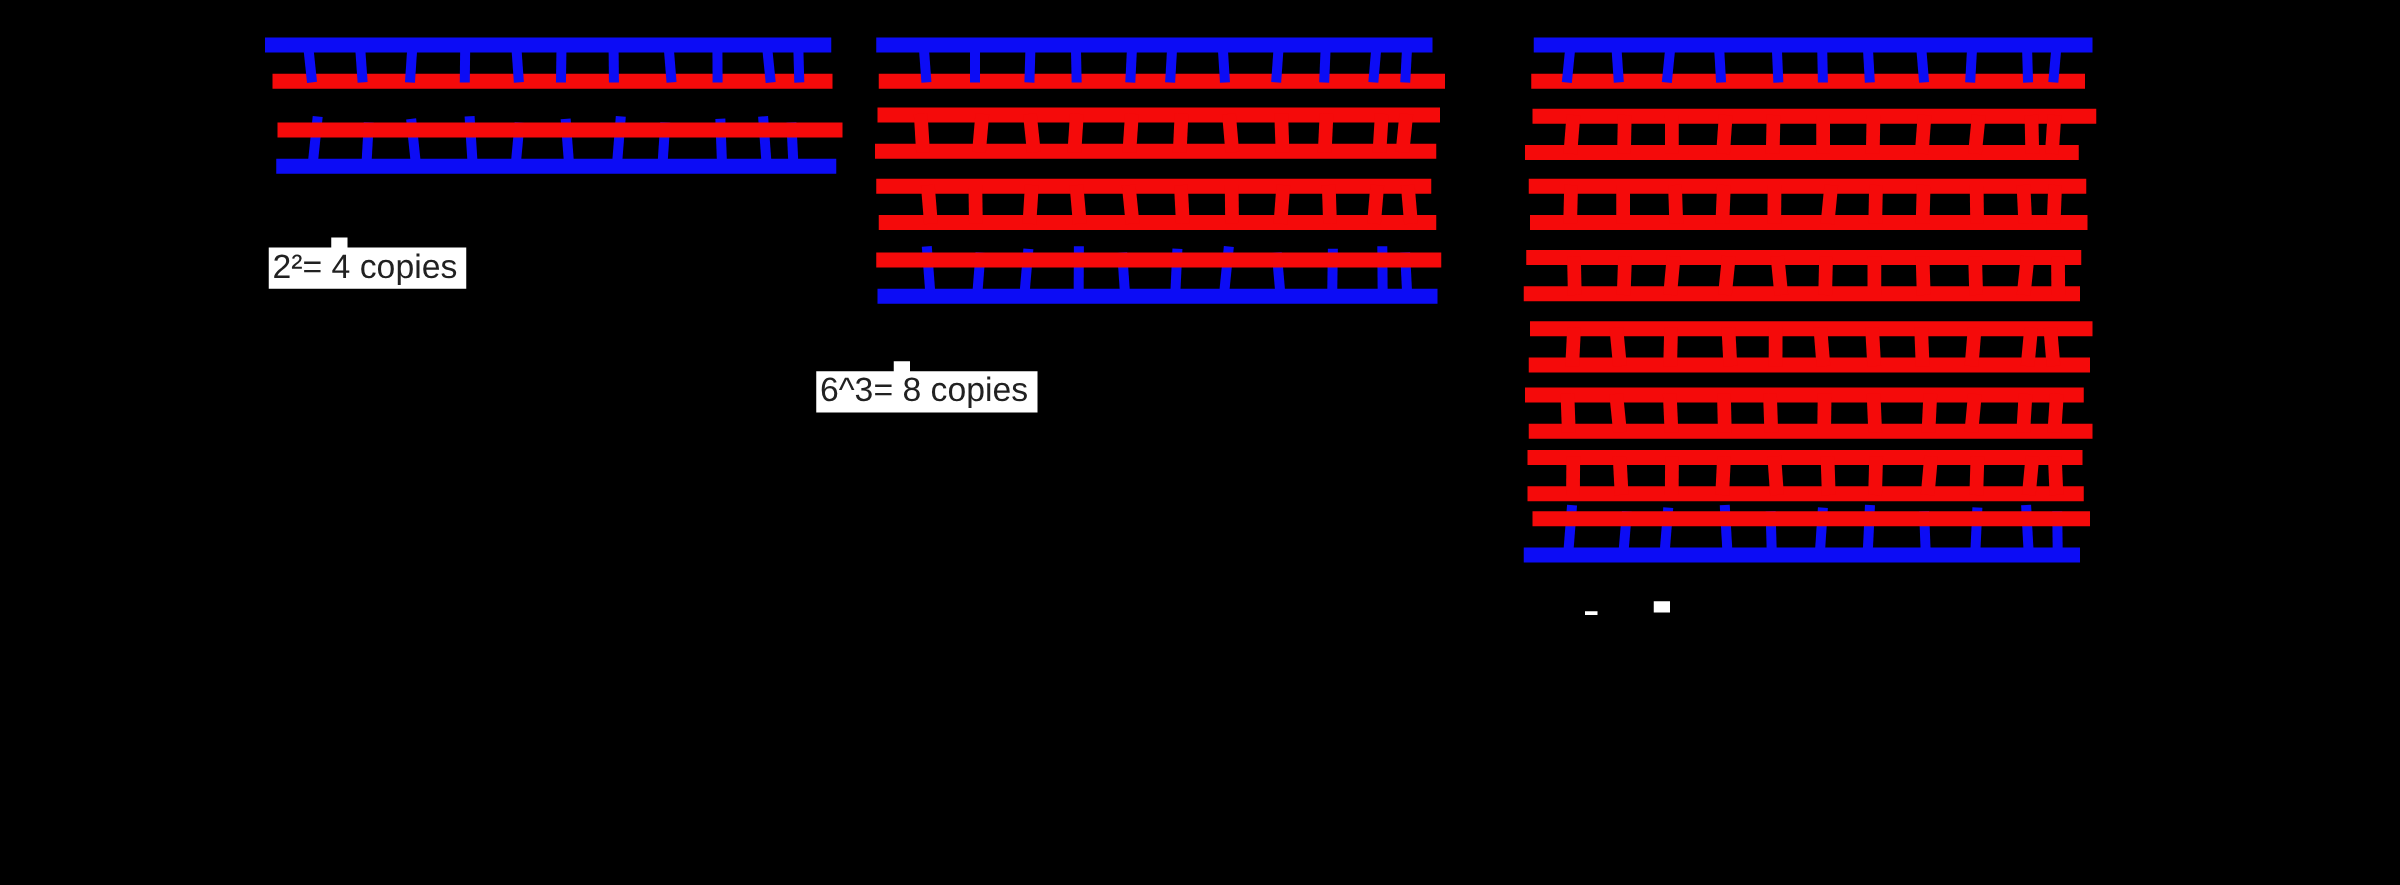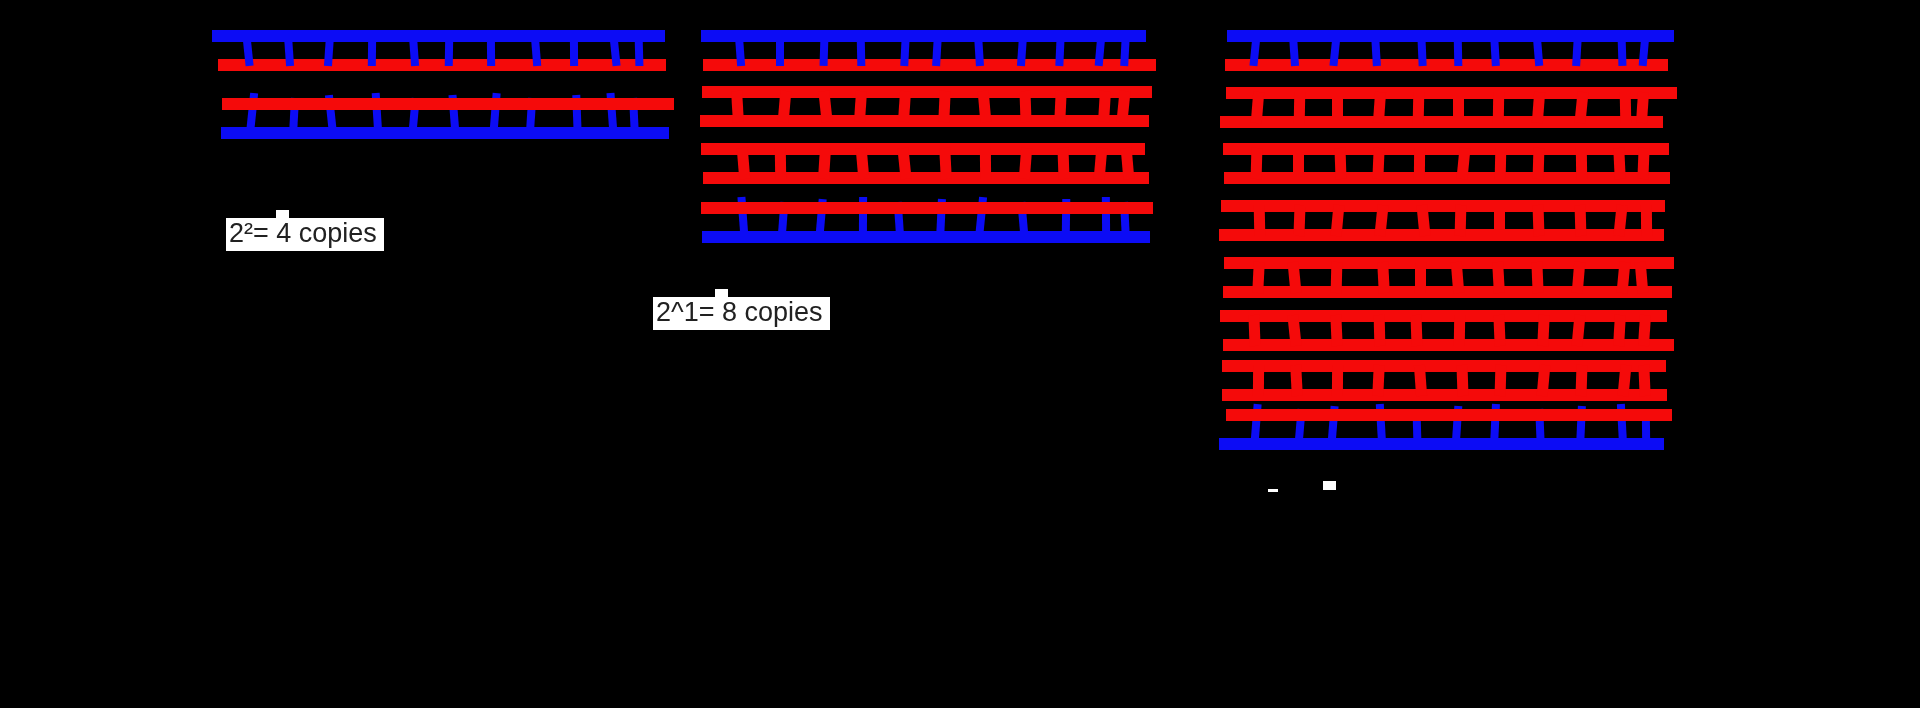--- a/index.html
+++ b/index.html
@@ -45,21 +45,21 @@
         <div class="rung blue under" style="left: 410px; top: 98px; height: 37px; transform: rotate(5.2deg);"></div>
         <div class="rung blue under" style="left: 450px; top: 95px; height: 40px; transform: rotate(-4.3deg);"></div>
         <div class="rung blue under" style="left: 491px; top: 93px; height: 42px; transform: rotate(4.5deg);"></div>
         <div class="rung blue under" style="left: 527px; top: 98px; height: 37px; transform: rotate(3.7deg);"></div>
         <div class="rung blue under" style="left: 573px; top: 95px; height: 40px; transform: rotate(-2.1deg);"></div>
         <div class="rung blue under" style="left: 608px; top: 93px; height: 42px; transform: rotate(-4.2deg);"></div>
         <div class="rung blue under" style="left: 630px; top: 98px; height: 37px; transform: rotate(-2.7deg);"></div>
         <div class="strand red" style="left: 222px; top: 98px; width: 452px;"></div>
         <div class="strand blue" style="left: 221px; top: 127px; width: 448px;"></div>
       </div>
-    <div class="copies-label" style="left: 226px; top: 198px; margin-top: 20px;">
+    <div class="copies-label" style="left: 215px; top: 198px;">
       <span class="notch" style="left: 50px;"></span>
       <span>2²= 4 copies</span>
     </div>
   </div>
 
   <div class="group">
     <div class="ladders">
         <div class="rung blue" style="left: 736px; top: 35px; height: 31px; transform: rotate(-4.2deg);"></div>
         <div class="rung blue" style="left: 776px; top: 35px; height: 31px; transform: rotate(0deg);"></div>
         <div class="rung blue" style="left: 820px; top: 35px; height: 31px; transform: rotate(1.7deg);"></div>
@@ -108,21 +108,21 @@
         <div class="rung blue under" style="left: 977px; top: 197px; height: 42px; transform: rotate(5.7deg);"></div>
         <div class="rung blue under" style="left: 1019px; top: 202px; height: 37px; transform: rotate(-5deg);"></div>
         <div class="rung blue under" style="left: 1062px; top: 199px; height: 40px; transform: rotate(0.8deg);"></div>
         <div class="rung blue under" style="left: 1102px; top: 197px; height: 42px; transform: rotate(-0.4deg);"></div>
         <div class="rung blue under" style="left: 1121px; top: 202px; height: 37px; transform: rotate(-2.8deg);"></div>
         <div class="strand red" style="left: 701px; top: 202px; width: 452px;"></div>
         <div class="strand blue" style="left: 702px; top: 231px; width: 448px;"></div>
       </div>
     <div class="copies-label" style="left: 653px; top: 297px;">
       <span class="notch" style="left: 62px;"></span>
-      <span>2^1= 8 copies</span>
+      <span>6^3= 8 copies</span>
     </div>
   </div>
 
   <div class="group">
     <div class="ladders">
         <div class="rung blue" style="left: 1251px; top: 35px; height: 31px; transform: rotate(5.7deg);"></div>
         <div class="rung blue" style="left: 1290px; top: 35px; height: 31px; transform: rotate(-3.9deg);"></div>
         <div class="rung blue" style="left: 1331px; top: 35px; height: 31px; transform: rotate(5.7deg);"></div>
         <div class="rung blue" style="left: 1372px; top: 35px; height: 31px; transform: rotate(-3.3deg);"></div>
         <div class="rung blue" style="left: 1418px; top: 35px; height: 31px; transform: rotate(-2.5deg);"></div>

